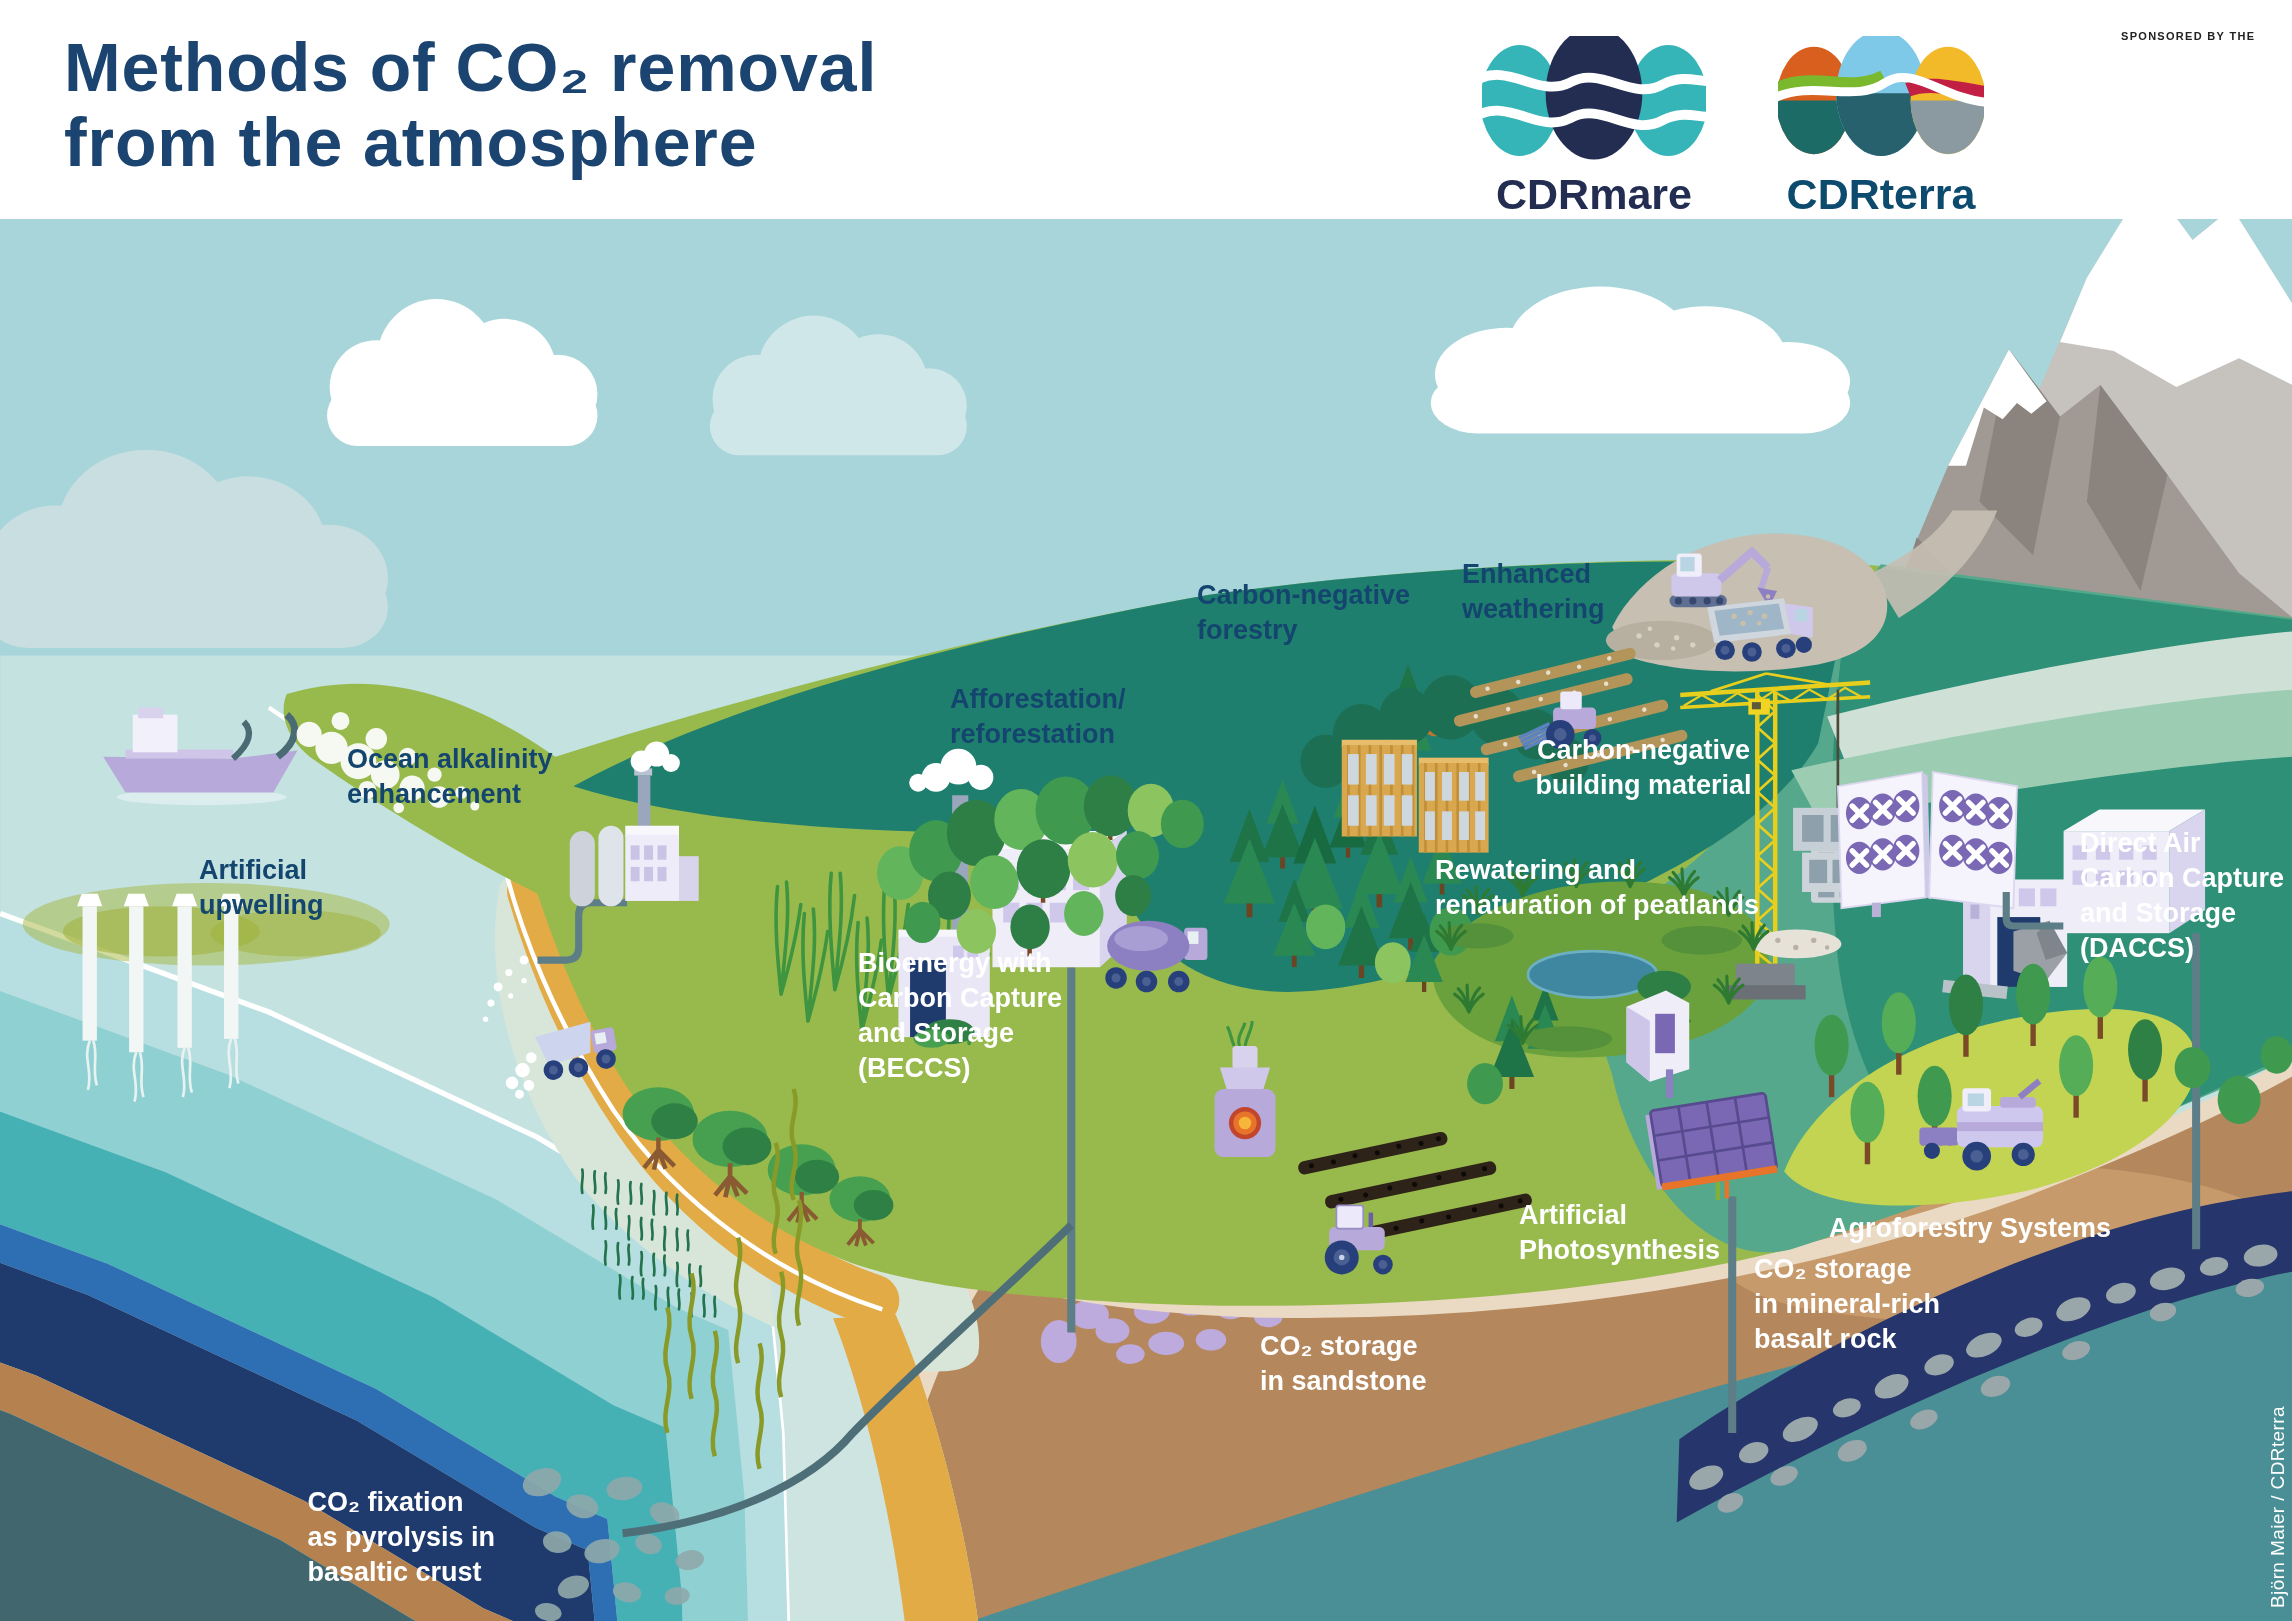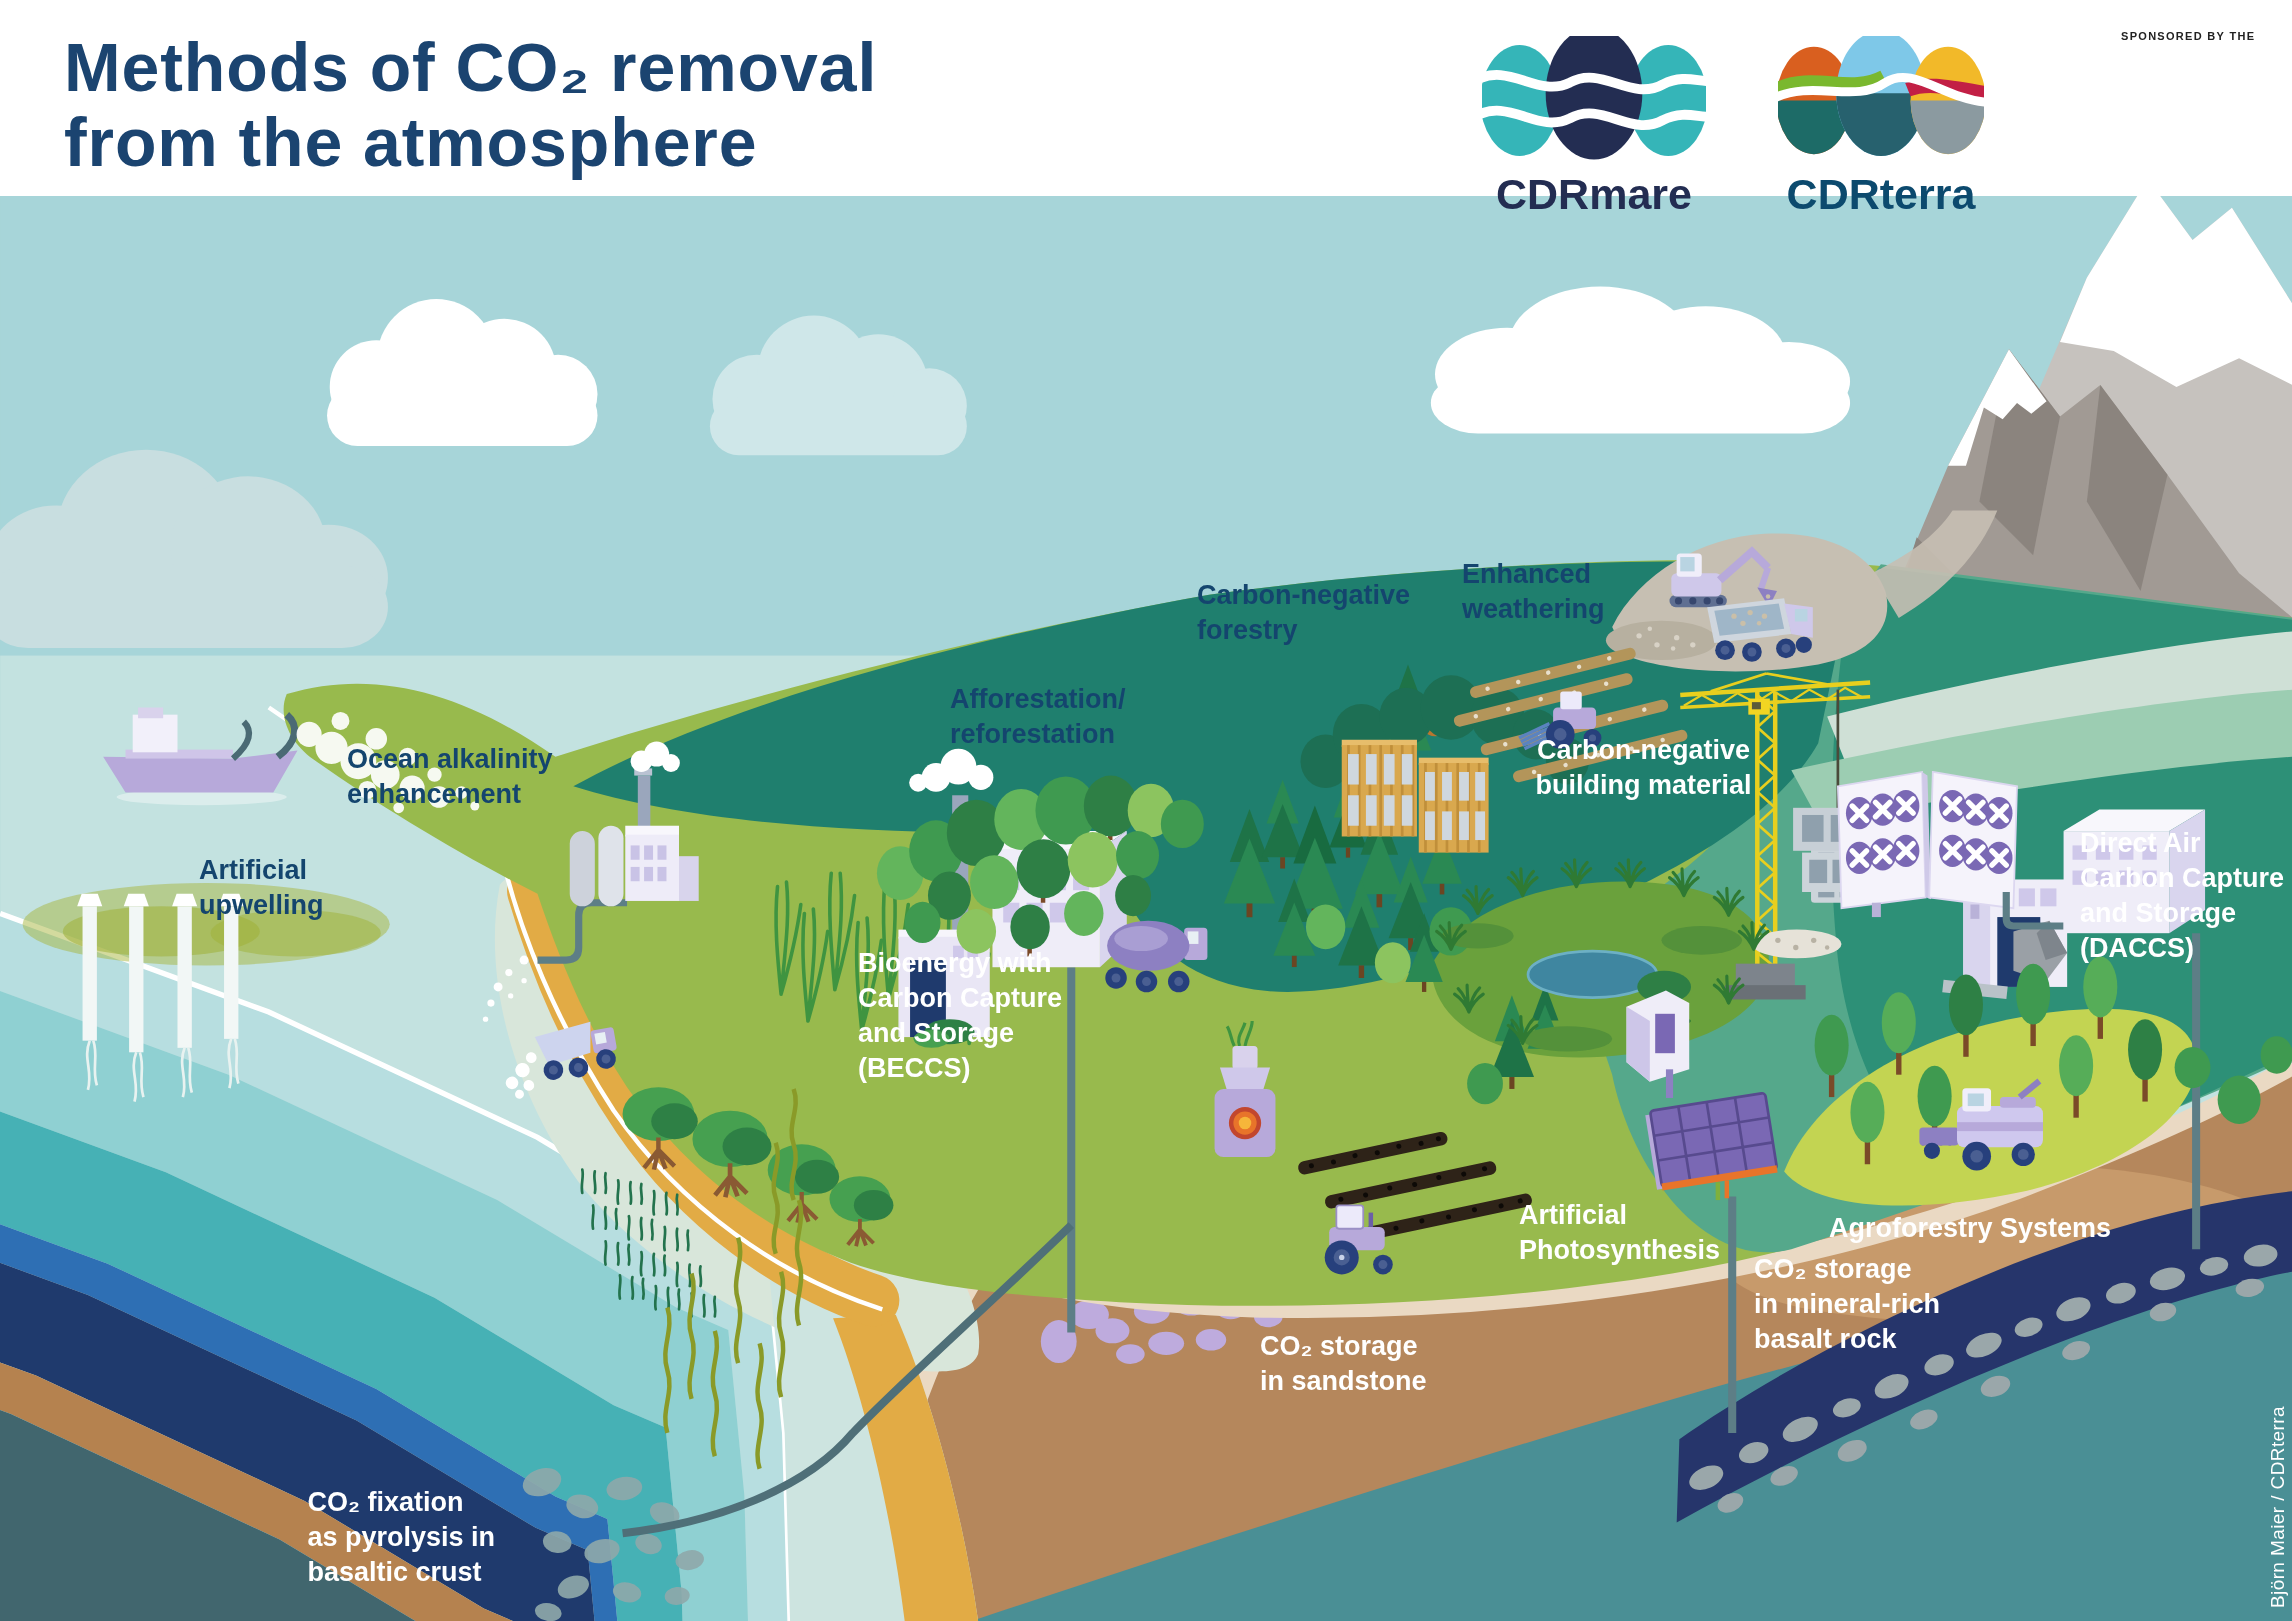--- a/index.html
+++ b/index.html
@@ -1,20 +1,20 @@
 <!DOCTYPE html>
 <html style="font-size:14.3px"><head>
 <meta charset="utf-8">
 <style>
   html,body{margin:0;padding:0;background:#dfe5e6;}
   .stage{position:relative;width:2293px;height:1621px;overflow:hidden;background:#a7d5d9;
          font-family:"Liberation Sans",sans-serif;}
   .scene{position:absolute;left:0;top:0;}
   
-  .hdr{position:absolute;left:0;top:0;width:2293px;height:196px;background:#ffffff;z-index:5;}
+  .hdr{position:absolute;left:0;top:0;width:2293px;height:219px;background:#ffffff;z-index:5;}
   .title{position:absolute;left:64px;top:30px;font-size:68px;line-height:1.1;font-weight:700;
          color:#1b4470;letter-spacing:0.9px;white-space:pre-line;}
   .logos{position:absolute;right:0;top:0;height:235px;}
   .logo{position:absolute;top:36px;}
   .wordmark{position:absolute;left:0;right:0;text-align:center;top:134px;font-size:43px;font-weight:800;}
   .wm-suffix{font-weight:600;}
   .cdrmare-wm{color:#232d52;}
   .cdrterra-wm{color:#0c4a6e;}
   .sponsored{position:absolute;left:2121px;top:30px;width:159px;text-align:left;font-size:11px;
              font-weight:700;letter-spacing:1.3px;color:#222;}
@@ -974,20 +974,22 @@
 <div class="mlabel light ta-c" style="left:1487px;top:733px;width:313px;">Carbon-negative
 building material</div>
 <div class="mlabel light ta-r" style="right:9px;top:826px;">Direct Air
 Carbon Capture
 and Storage
 (DACCS)</div>
 <div class="mlabel light ta-r" style="right:1231px;top:946px;">Bioenergy with
 Carbon Capture
 and Storage
 (BECCS)</div>
+<div class="mlabel light" style="left:1435px;top:853px;">Rewatering and
+renaturation of peatlands</div>
 <div class="mlabel light ta-r" style="right:573px;top:1198px;">Artificial
 Photosynthesis</div>
 <div class="mlabel light" style="left:1829px;top:1211px;">Agroforestry Systems</div>
 <div class="mlabel light" style="left:1260px;top:1329px;">CO₂ storage
 in sandstone</div>
 <div class="mlabel light" style="left:1754px;top:1252px;">CO₂ storage
 in mineral-rich
 basalt rock</div>
 <div class="mlabel light ta-r" style="right:1798px;top:1485px;">CO₂ fixation
 as pyrolysis in

